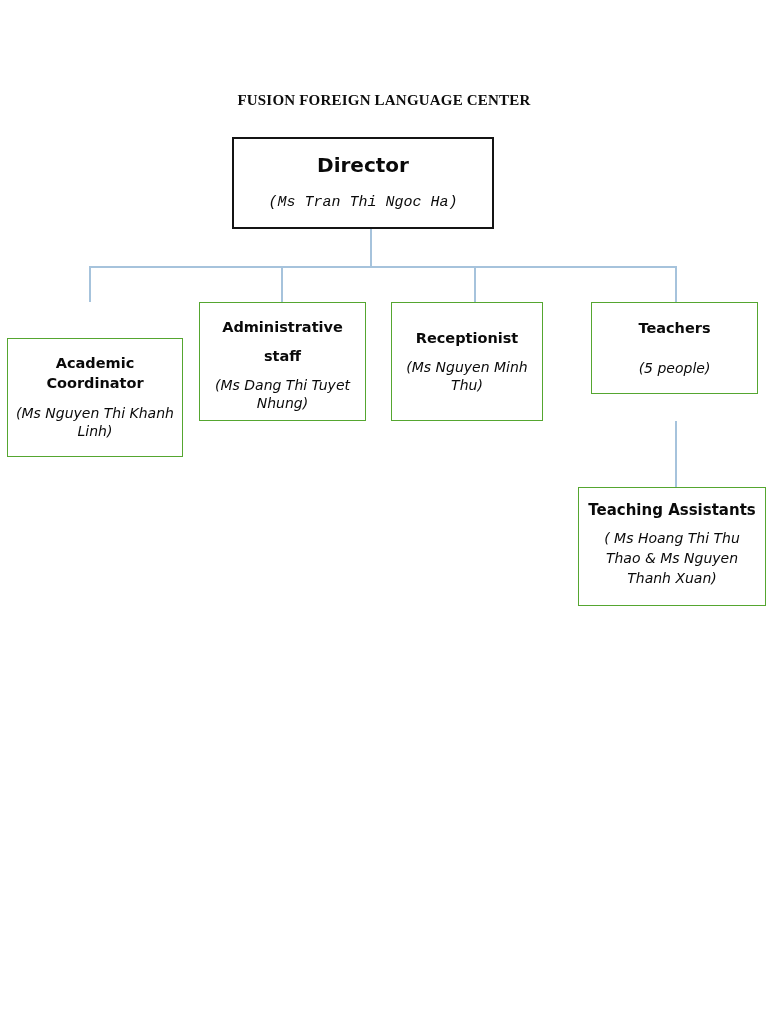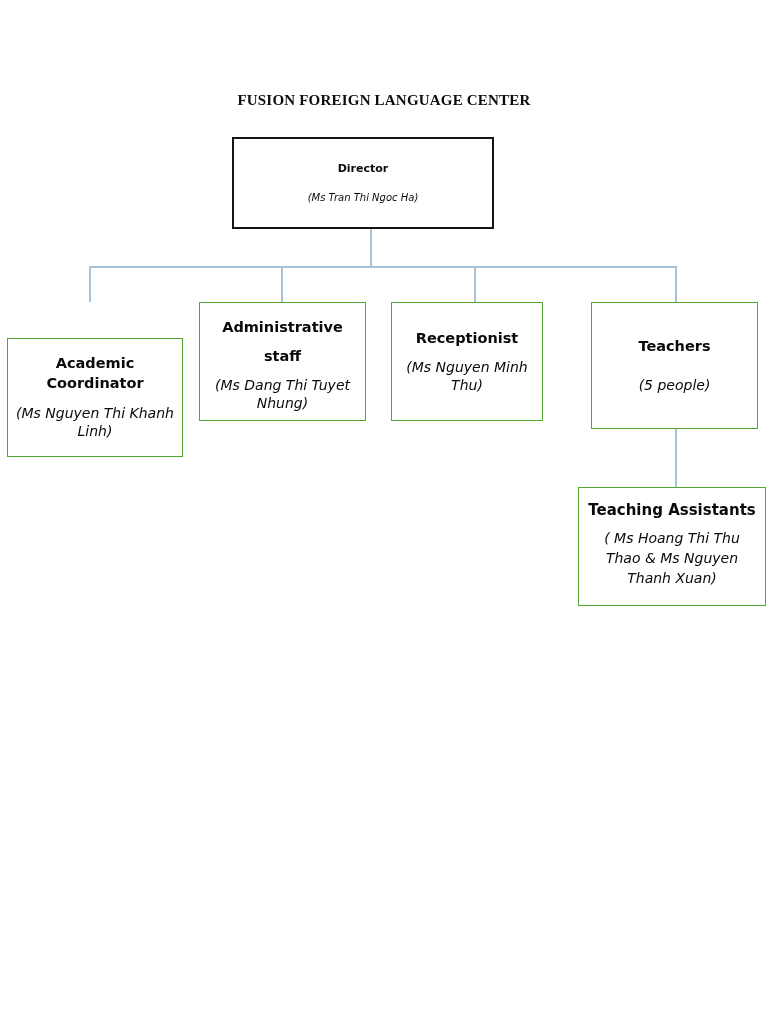--- a/index.html
+++ b/index.html
@@ -69,22 +69,22 @@
   }
   .node-sub {
     font-style: italic;
     font-size: 14px;
     color: #0a0a0a;
     line-height: 1.3;
     margin-top: 8px;
   }
 
   
-  #node-director .node-title { font-size: 11px; }
-  #node-director .node-sub { margin-top: 14px; font-size: 10px; }
+  #node-director .node-title { font-size: 20px; }
+  #node-director .node-sub { margin-top: 14px; font-size: 15px; font-family: Liberation Mono, monospace; }
 
   #node-academic .node-title { line-height: 1.34; }
   #node-academic .node-sub { margin-top: 11px; }
 
   #node-admin { justify-content: flex-start; padding-top: 10px; }
   #node-admin .node-title { line-height: 2.0; }
   #node-admin .node-sub { margin-top: 5px; }
 
   #node-receptionist .node-sub { margin-top: 10px; }
 
@@ -126,21 +126,21 @@
     <div class="node-title">Administrative</div>
     <div class="node-title">staff</div>
     <div class="node-sub">(Ms Dang Thi Tuyet Nhung)</div>
   </div>
 
   <div id="node-receptionist" class="node branch" style="left:391px; top:302px; width:152px; height:119px;">
     <div class="node-title">Receptionist</div>
     <div class="node-sub">(Ms Nguyen Minh Thu)</div>
   </div>
 
-  <div id="node-teachers" class="node branch" style="left:591px; top:302px; width:167px; height:127px;">
+  <div id="node-teachers" class="node branch" style="left:591px; top:302px; width:167px; height:92px;">
     <div class="node-title">Teachers</div>
     <div class="node-sub">(5 people)</div>
   </div>
 
   <div id="node-ta" class="node branch" style="left:578px; top:487px; width:188px; height:119px;">
     <div class="node-title">Teaching Assistants</div>
     <div class="node-sub">( Ms Hoang Thi Thu Thao &amp; Ms Nguyen Thanh Xuan)</div>
   </div>
 
 </div>

